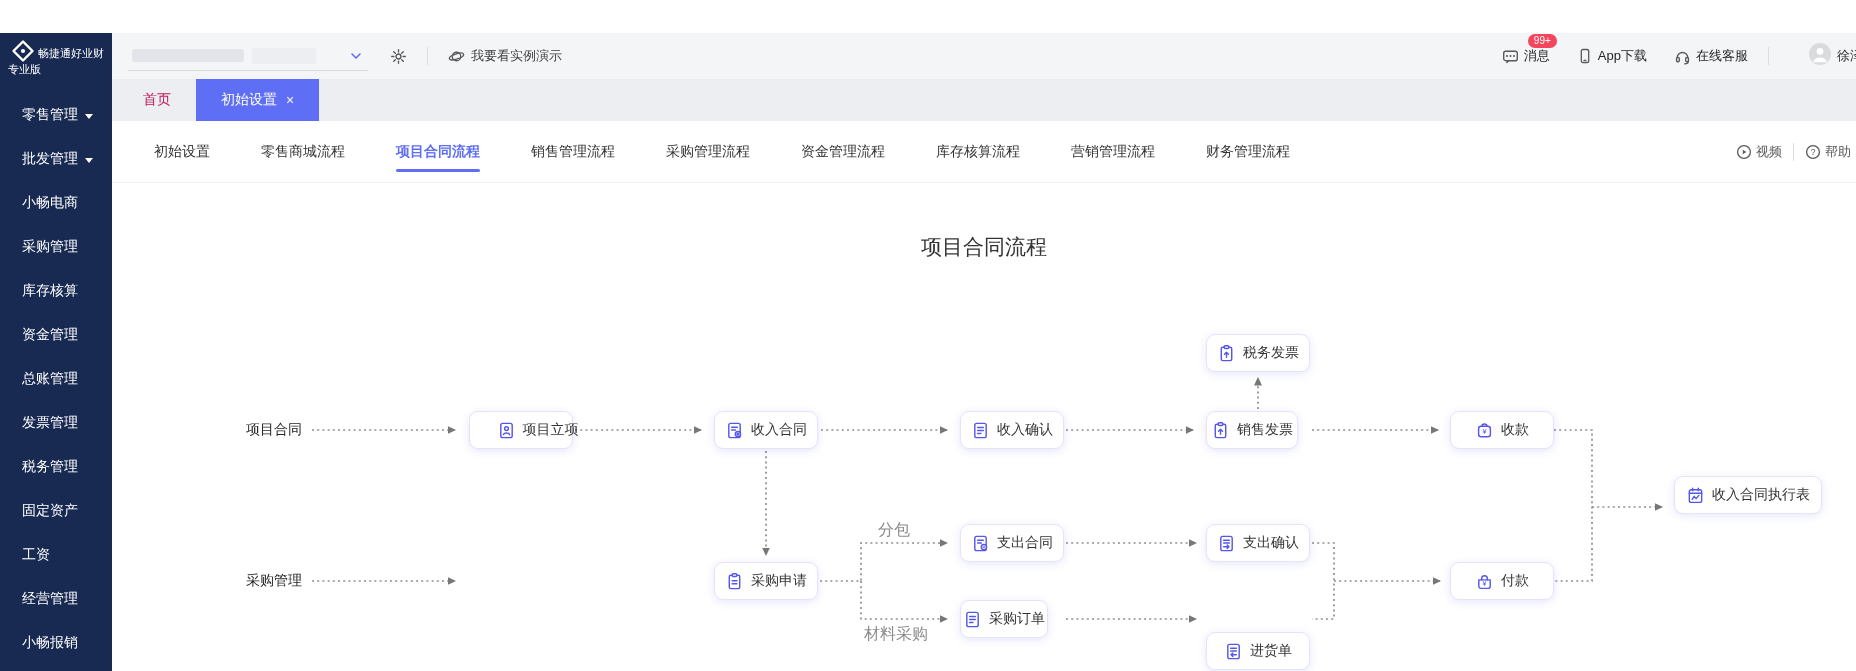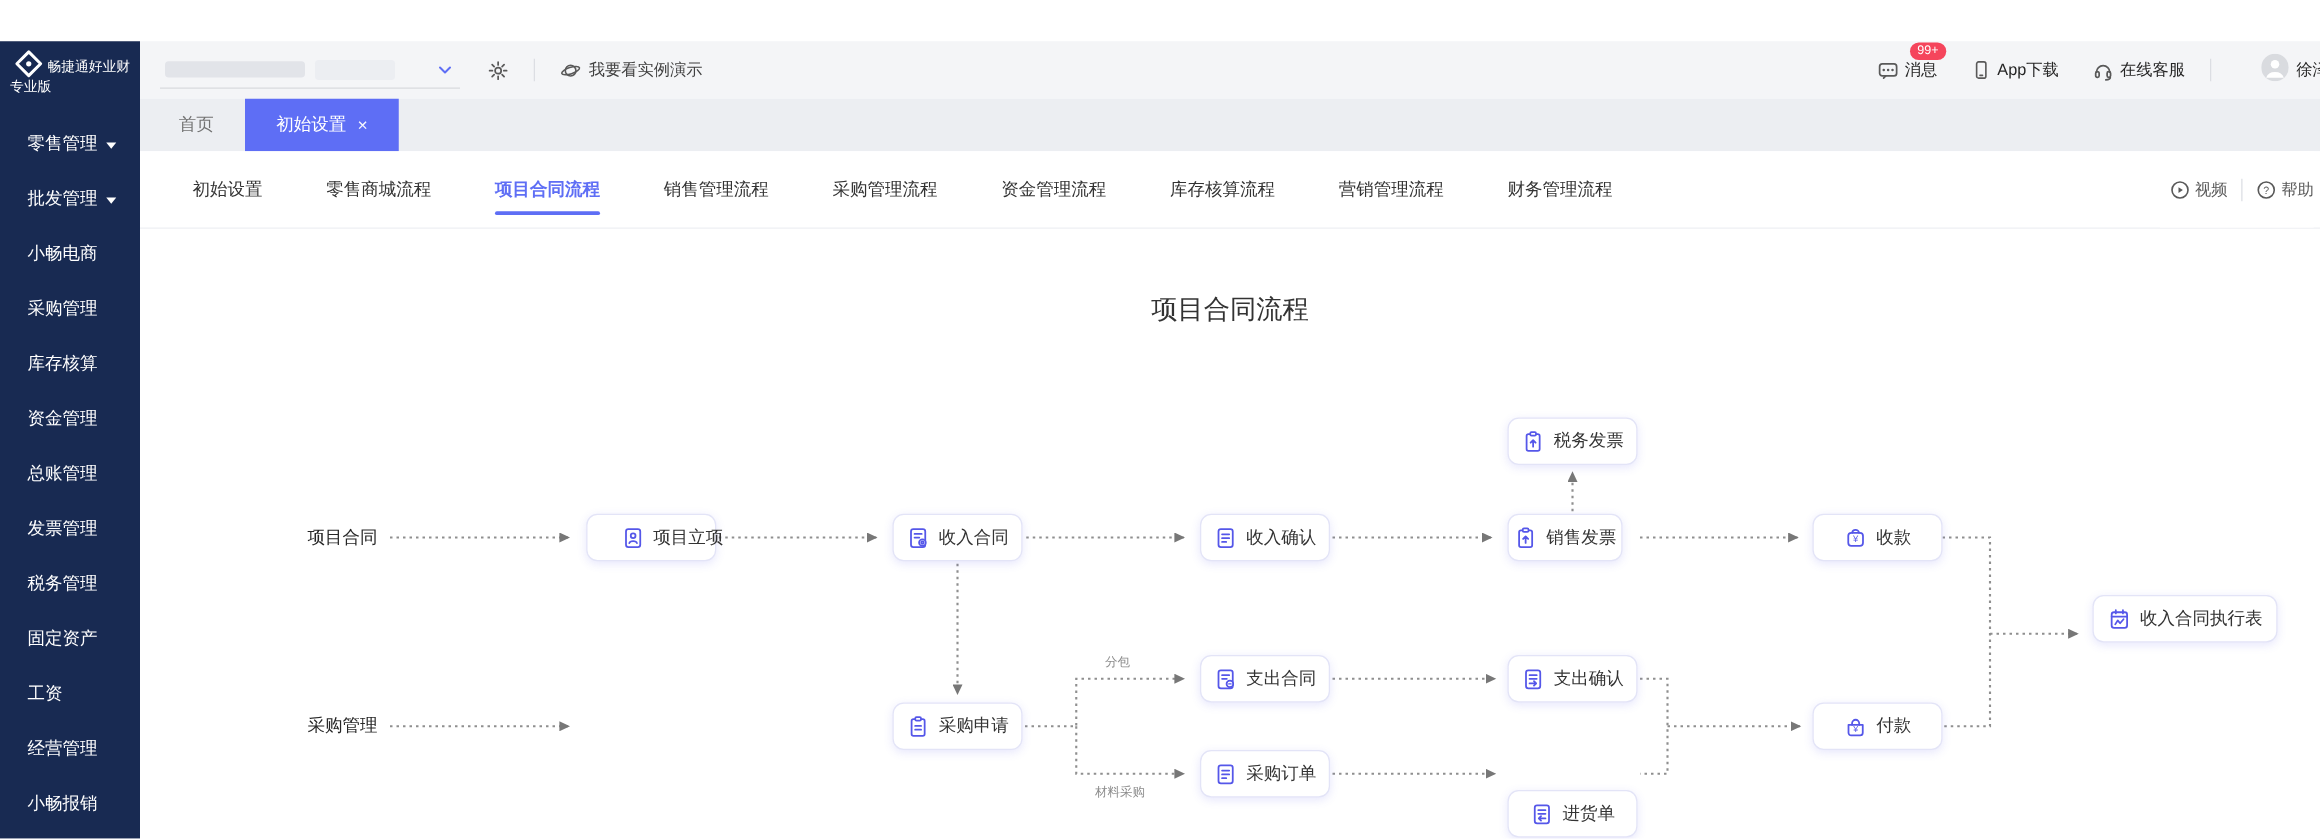--- a/index.html
+++ b/index.html
@@ -36,21 +36,21 @@
   .hspacer{flex:1;}
   .hitem{position:relative;display:flex;align-items:center;gap:5px;font-size:13px;color:#262626;
          margin-left:27px;cursor:pointer;}
   .badge{position:absolute;top:-13px;left:26px;background:var(--badge);color:#fff;font-size:10px;
          line-height:14px;padding:0 6px;border-radius:8px;white-space:nowrap;}
   .user{display:flex;align-items:center;gap:6px;margin-left:20px;cursor:pointer;}
   .username{font-size:13px;color:#262626;width:19px;overflow:hidden;white-space:nowrap;}
   
   .wintabs{position:absolute;left:112px;top:79px;right:0;height:42px;background:#eceef2;
            display:flex;align-items:stretch;padding-left:6px;z-index:3;}
-  .win-tab{display:flex;align-items:center;gap:9px;padding:0 25px;font-size:14px;color:#737373;cursor:pointer;}
+  .win-tab{display:flex;align-items:center;gap:9px;padding:0 25px;font-size:14px;color:#be185d;cursor:pointer;}
   .win-tab.active{background:var(--accent);color:#fff;}
   .win-close{font-size:14px;opacity:.95;cursor:pointer;}
   
   .ctabs{position:absolute;left:112px;top:121px;right:0;height:62px;background:#fff;
          border-bottom:1px solid #eef0f3;display:flex;align-items:center;gap:47px;
          padding-left:40px;z-index:3;}
   .ctab{position:relative;font-size:14px;color:#333;cursor:pointer;padding:20px 2px;white-space:nowrap;}
   .ctab.active{color:var(--accent);font-weight:bold;}
   .ctab.active::after{content:"";position:absolute;left:2px;right:2px;bottom:9px;height:3px;
                       border-radius:2px;background:var(--accent);}
@@ -61,21 +61,21 @@
   
   .diagram-title{position:absolute;left:112px;right:0;top:233px;text-align:center;
                  font-size:21px;color:#333;font-weight:500;z-index:2;}
   #edges{position:absolute;left:0;top:0;z-index:1;pointer-events:none;}
   .node{position:absolute;height:38px;background:#fff;border:1px solid #e3e4f7;border-radius:9px;
         box-shadow:0 2px 8px rgba(84,88,233,.15);display:flex;align-items:center;justify-content:center;
         gap:7px;font-size:14px;color:#333;z-index:2;cursor:pointer;white-space:nowrap;}
   .node .nicon{display:flex;color:var(--icon-purple);flex-shrink:0;}
   .flow-label{position:absolute;transform:translate(-50%,-50%);font-size:14px;color:#262626;
               font-weight:500;z-index:2;}
-  .edge-label{position:absolute;transform:translate(-50%,-50%);font-size:10px;color:#8c8c8c;
+  .edge-label{position:absolute;transform:translate(-50%,-50%);font-size:16px;color:#8c8c8c;
               z-index:2;background:#fff;padding:0 3px;}
 </style>
 </head>
 <body>
 
 <div class="page">
 
   <aside class="sidebar">
     <div class="brand">
       <span class="brand-logo">
@@ -367,21 +367,21 @@
     <div class="node" style="left: 1206px; top: 524px; width: 104px;">
       <span class="nicon">
         <svg width="19" height="19" viewBox="0 0 20 20" fill="none" stroke="currentColor" stroke-width="1.5" stroke-linecap="round" stroke-linejoin="round">
           <rect x="4" y="2.5" width="12" height="15" rx="2"></rect>
           <path d="M7 6.5h6M7 9.5h6"></path>
           <path d="M7 13.4h5.6m0 0l-1.9-1.9m1.9 1.9l-1.9 1.9"></path>
         </svg>
       </span>
       <span>支出确认</span>
     </div>
-    <div class="node" style="left: 960px; top: 600px; width: 104px;">
+    <div class="node" style="left: 960px; top: 600px; width: 88px;">
       <span class="nicon">
         <svg width="19" height="19" viewBox="0 0 20 20" fill="none" stroke="currentColor" stroke-width="1.5" stroke-linecap="round" stroke-linejoin="round">
           <rect x="4" y="2.5" width="12" height="15" rx="2"></rect>
           <path d="M7 6.8h6M7 10h6M7 13.2h3.5"></path>
         </svg>
       </span>
       <span>采购订单</span>
     </div>
     <div class="node" style="left: 1206px; top: 632px; width: 104px;">
       <span class="nicon">

